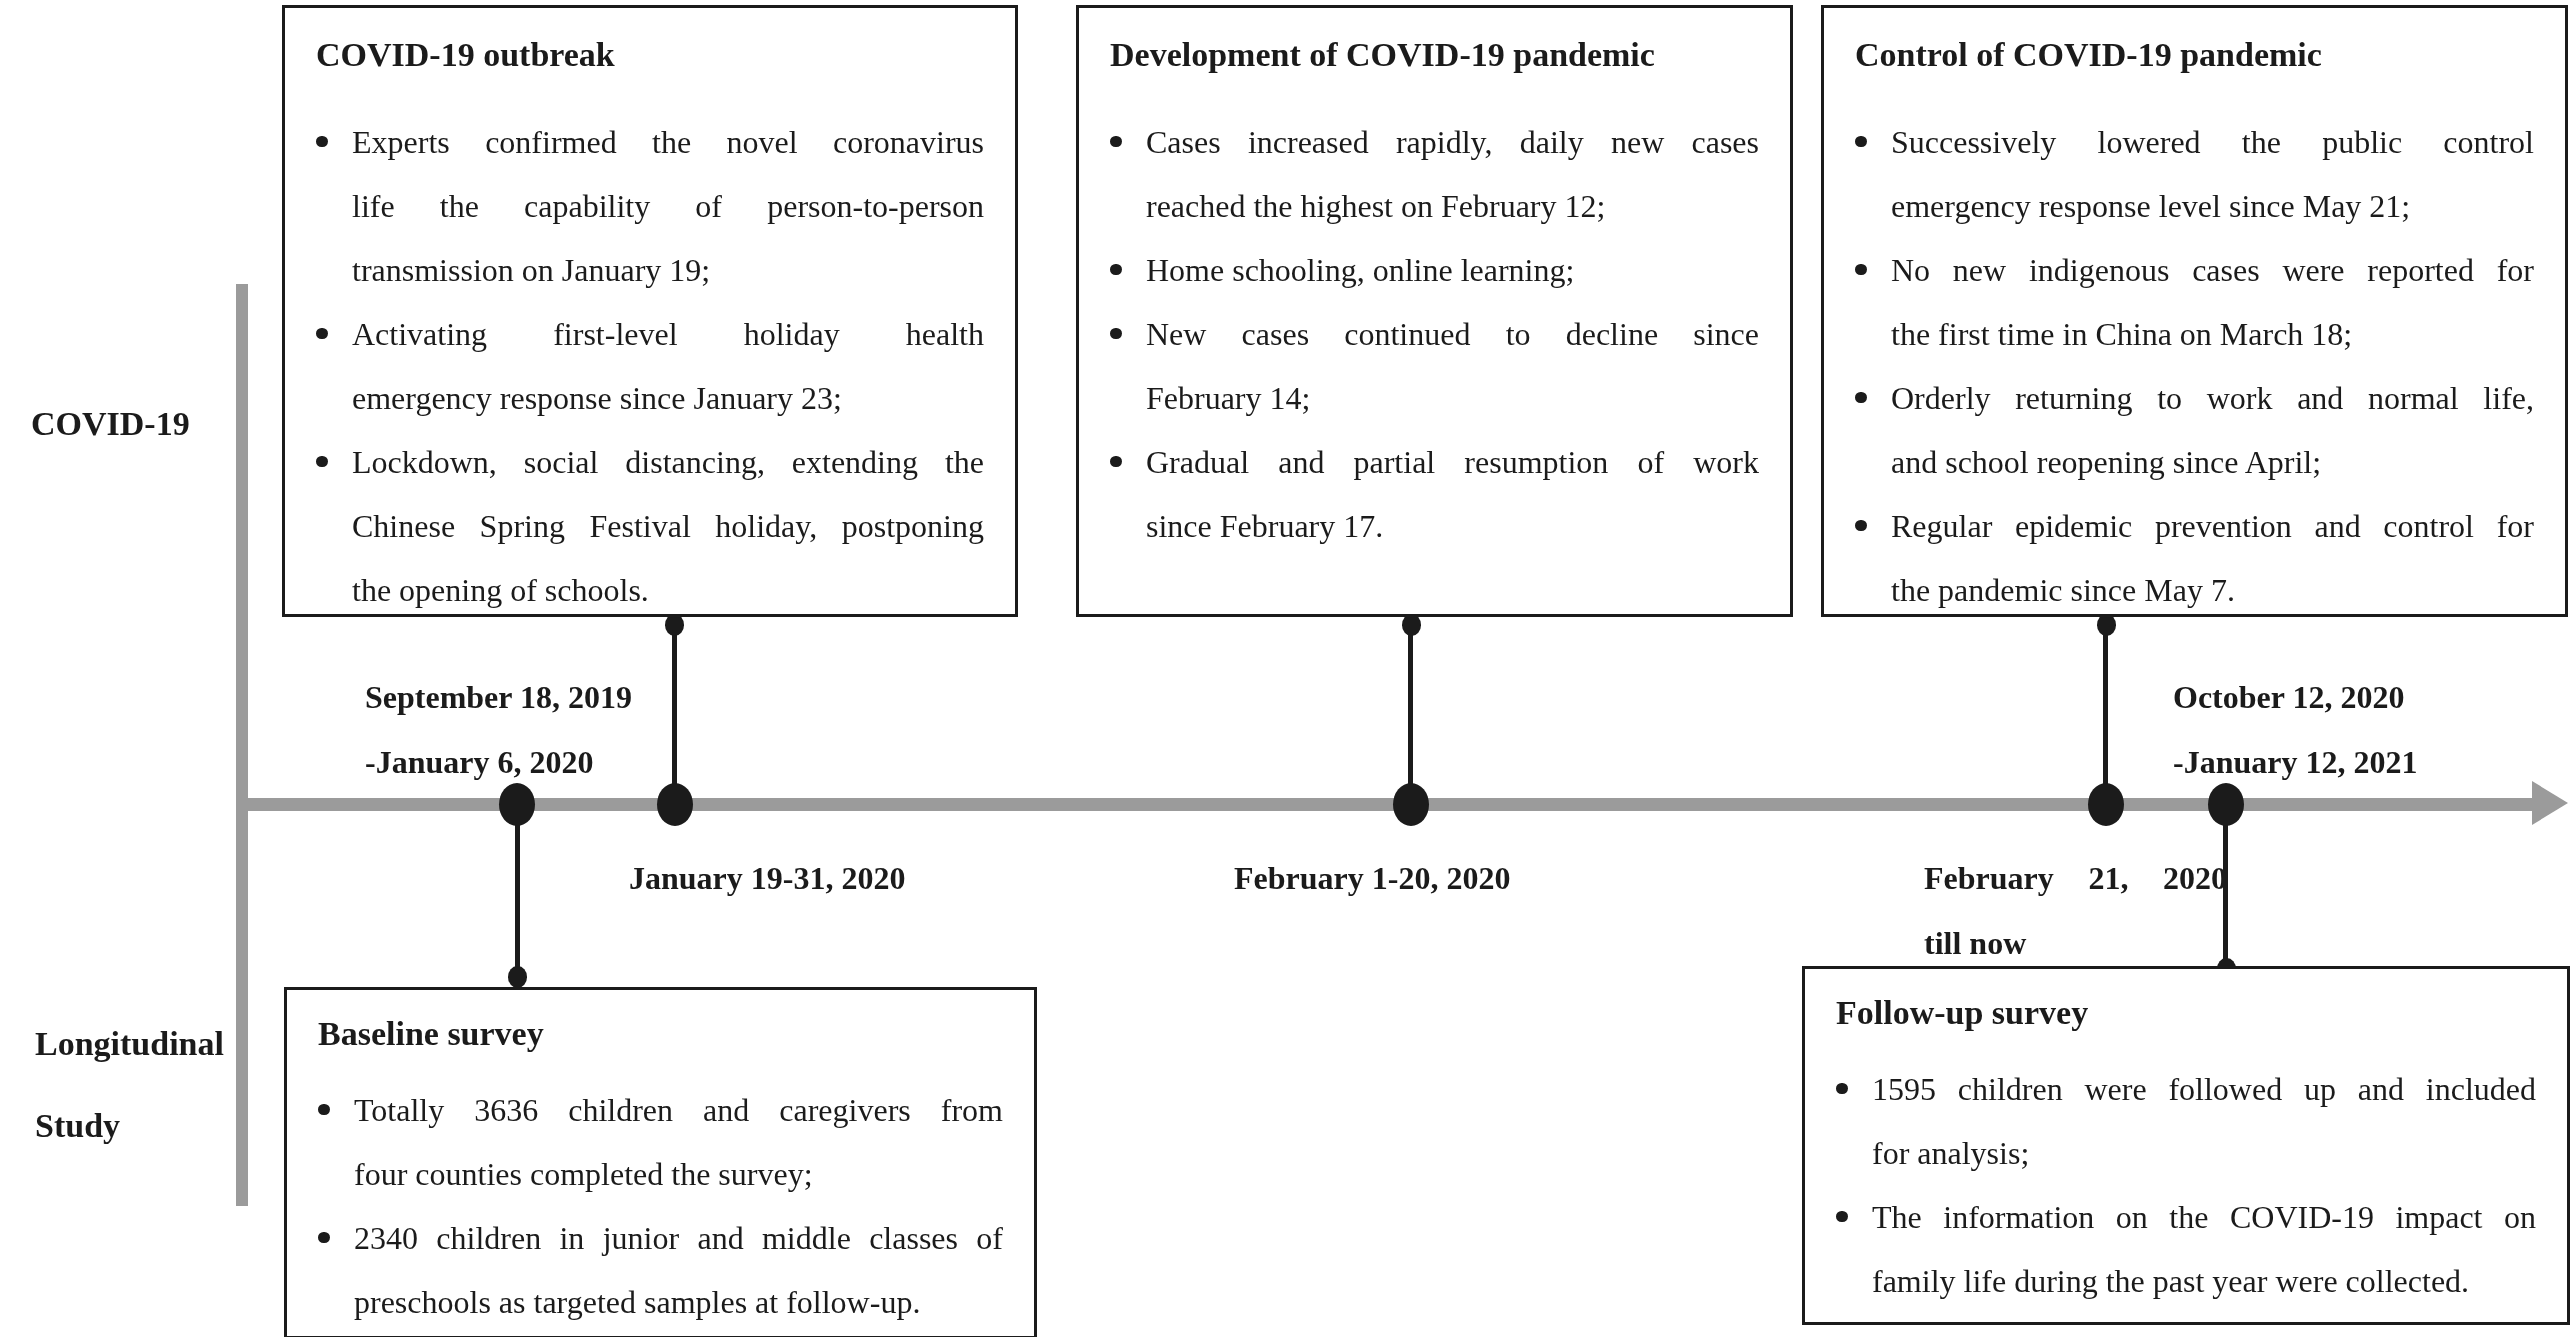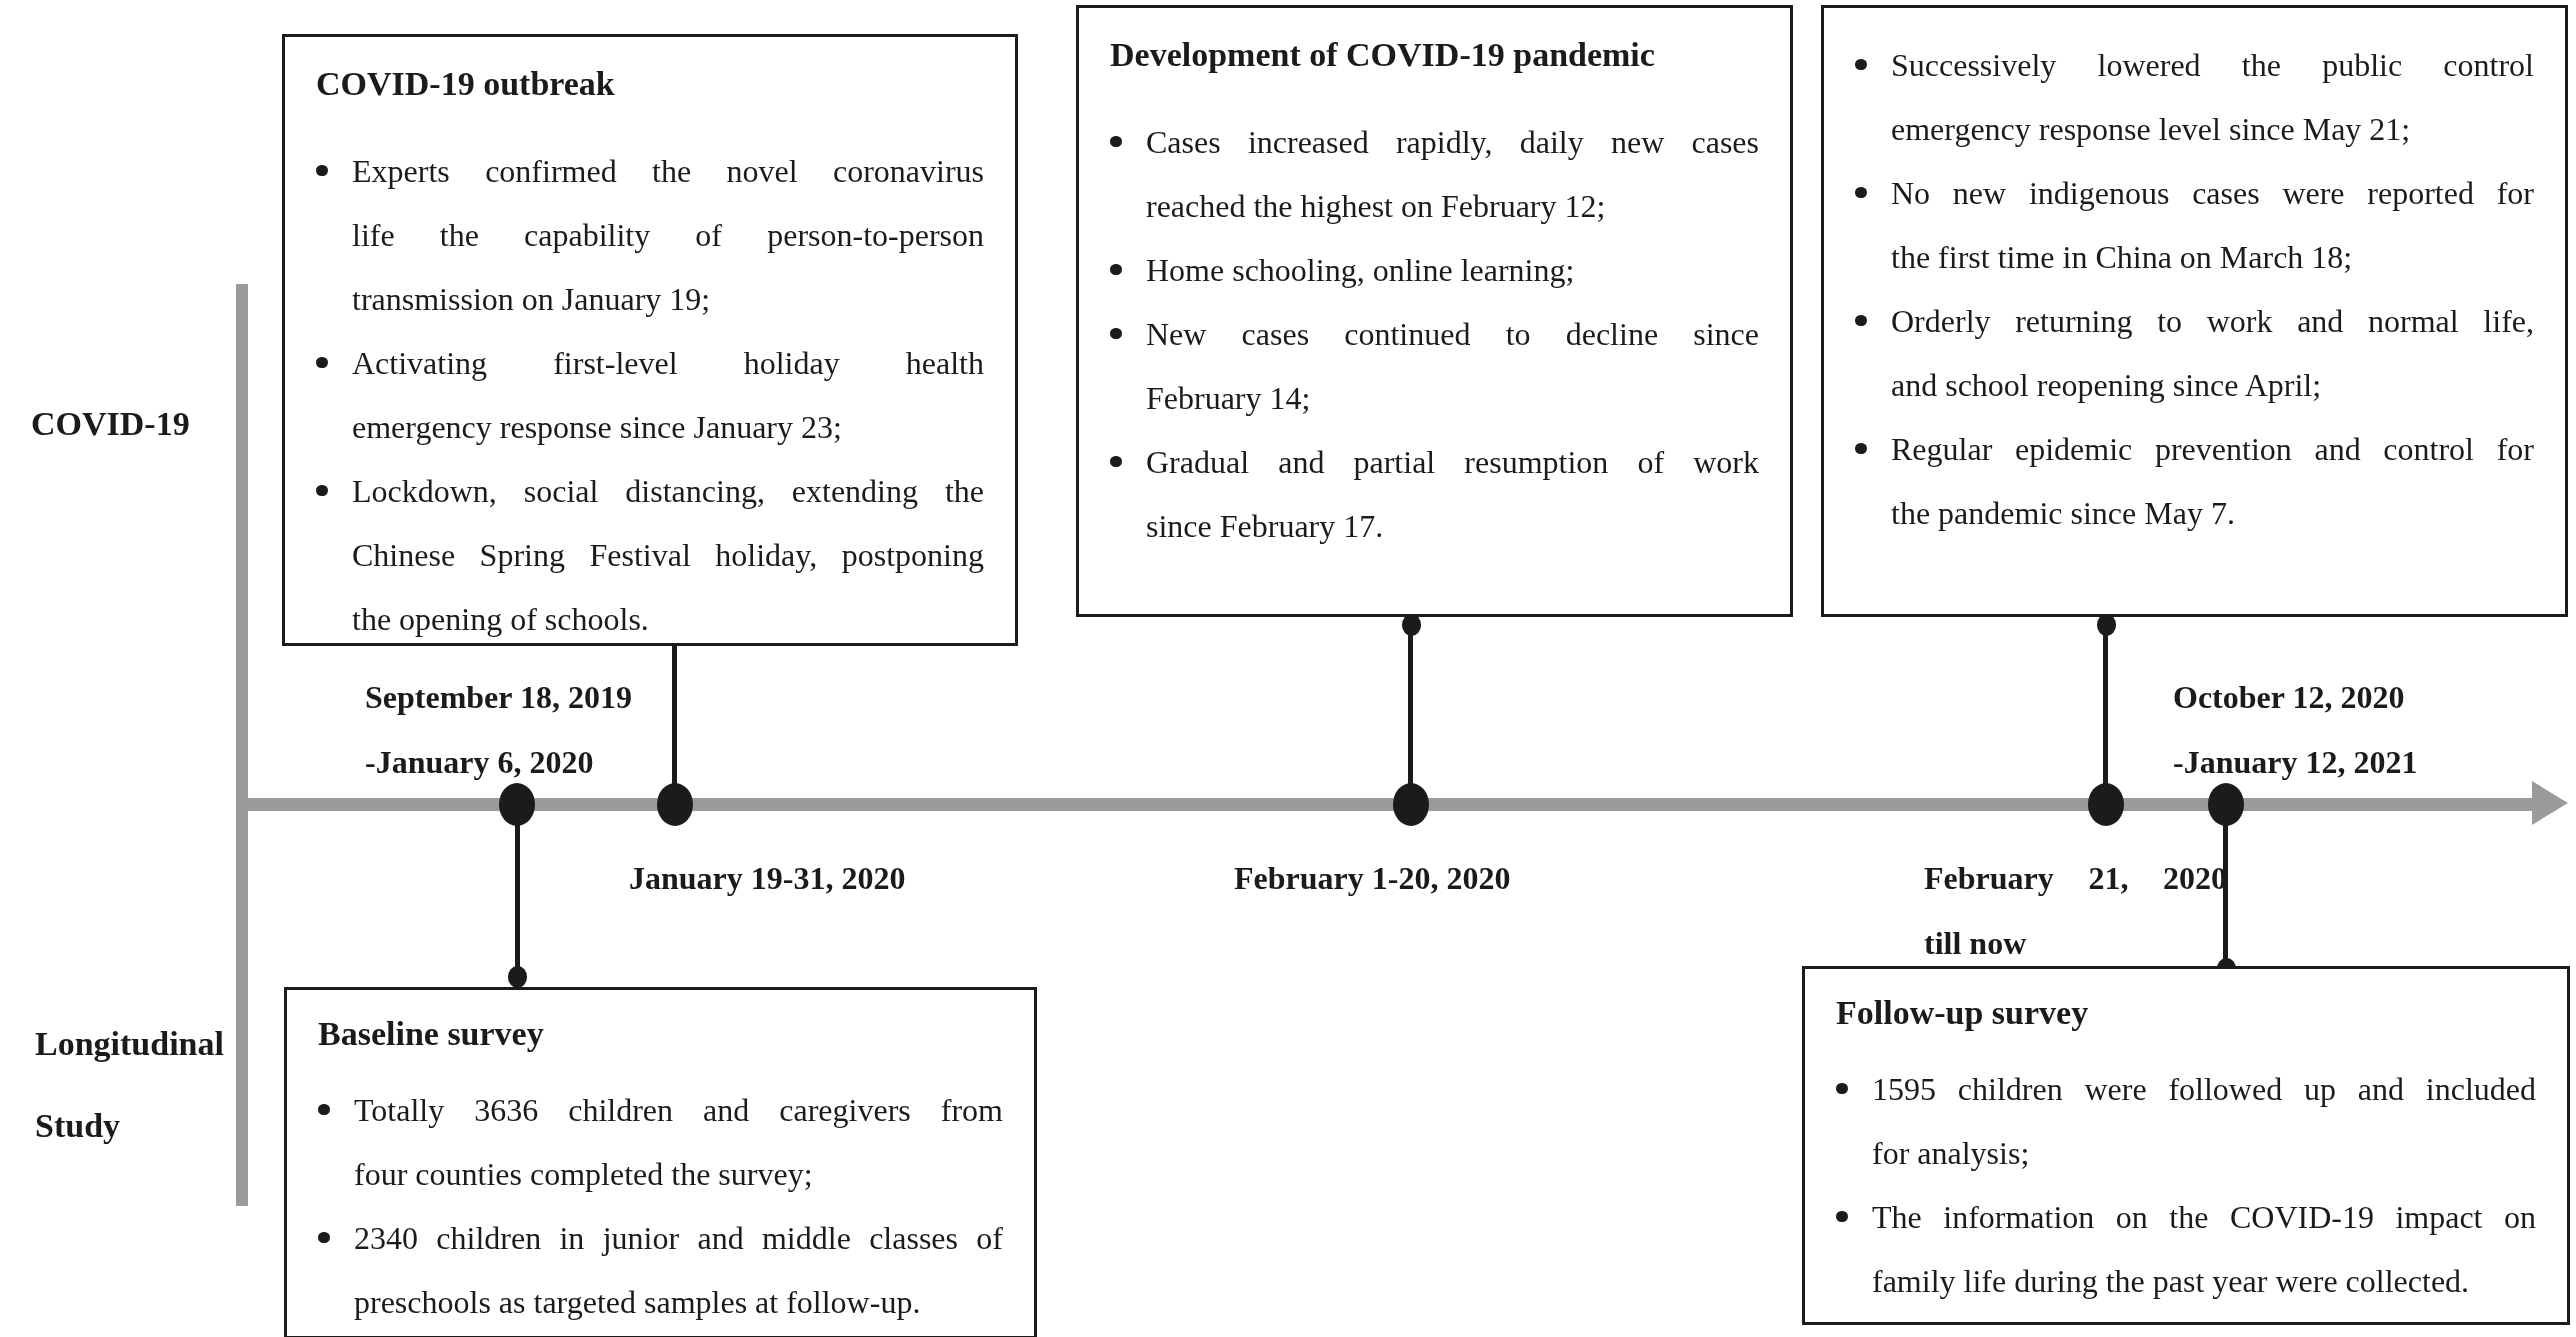--- a/index.html
+++ b/index.html
@@ -81,21 +81,21 @@
   <div class="dot-big" style="left:1393px;top:783px;"></div>
 
   <div class="conn" style="left:2103px;top:624px;height:181px;"></div>
   <div class="dot-small" style="left:2097px;top:614px;"></div>
   <div class="dot-big" style="left:2088px;top:783px;"></div>
 
   <div class="conn" style="left:2223px;top:804px;height:165px;"></div>
   <div class="dot-big" style="left:2208px;top:783px;"></div>
   <div class="dot-small" style="left:2217px;top:958px;"></div>
 
-  <div class="box" style="left:282px;top:4.6px;width:736px;height:612px;margin-top:29px;">
+  <div class="box" style="left:282px;top:4.6px;width:736px;height:612px;">
     <div class="box-title">COVID-19 outbreak</div>
     <div class="bullet">
       <span class="bmark">
           <span class="bdot"></span>
         </span>
       <div class="btext">
         <div class="bline jl">Experts confirmed the novel coronavirus</div>
         <div class="bline jl">life the capability of person-to-person</div>
         <div class="bline ll">transmission on January 19;</div>
       </div>
@@ -154,20 +154,21 @@
           <span class="bdot"></span>
         </span>
       <div class="btext">
         <div class="bline jl">Gradual and partial resumption of work</div>
         <div class="bline ll">since February 17.</div>
       </div>
     </div>
   </div>
 
   <div class="box" style="left:1821px;top:4.6px;width:747px;height:612px;">
+    <div class="box-title">Control of COVID-19 pandemic</div>
     <div class="bullet">
       <span class="bmark">
           <span class="bdot"></span>
         </span>
       <div class="btext">
         <div class="bline jl">Successively lowered the public control</div>
         <div class="bline ll">emergency response level since May 21;</div>
       </div>
     </div>
     <div class="bullet">

